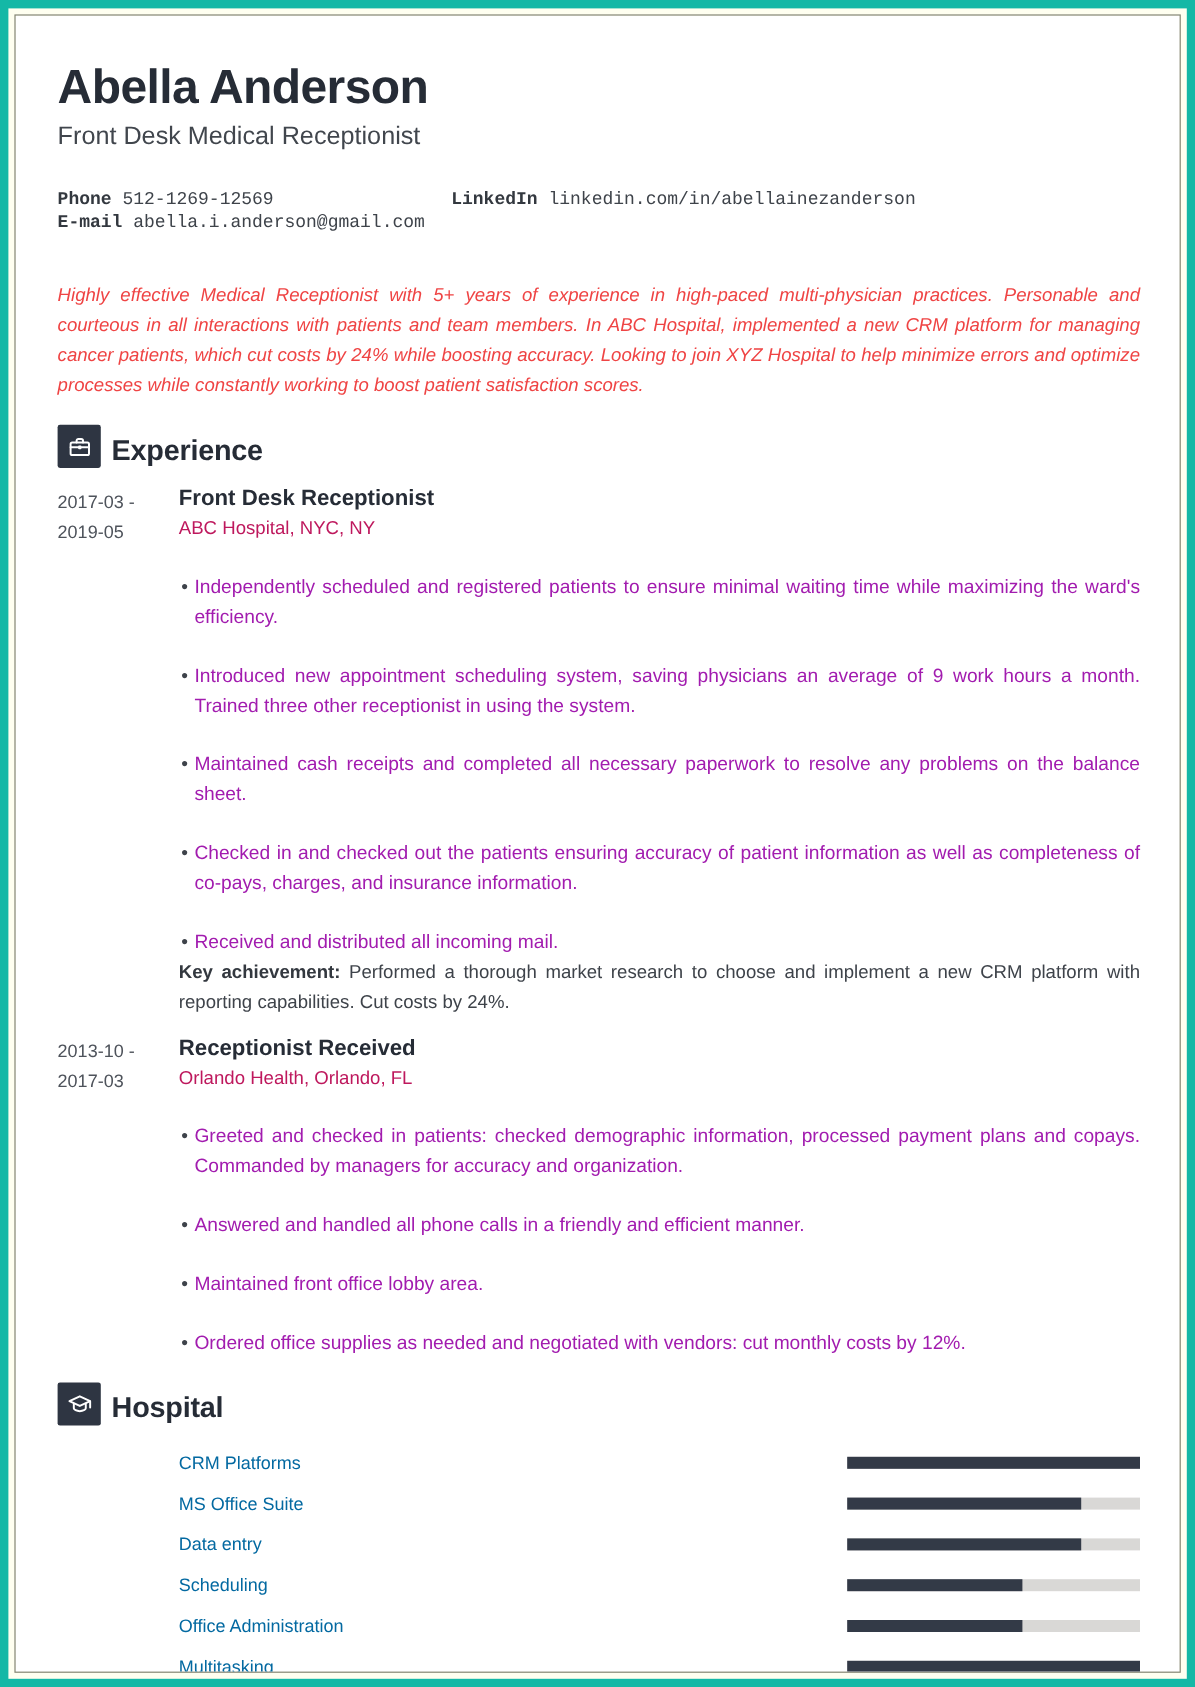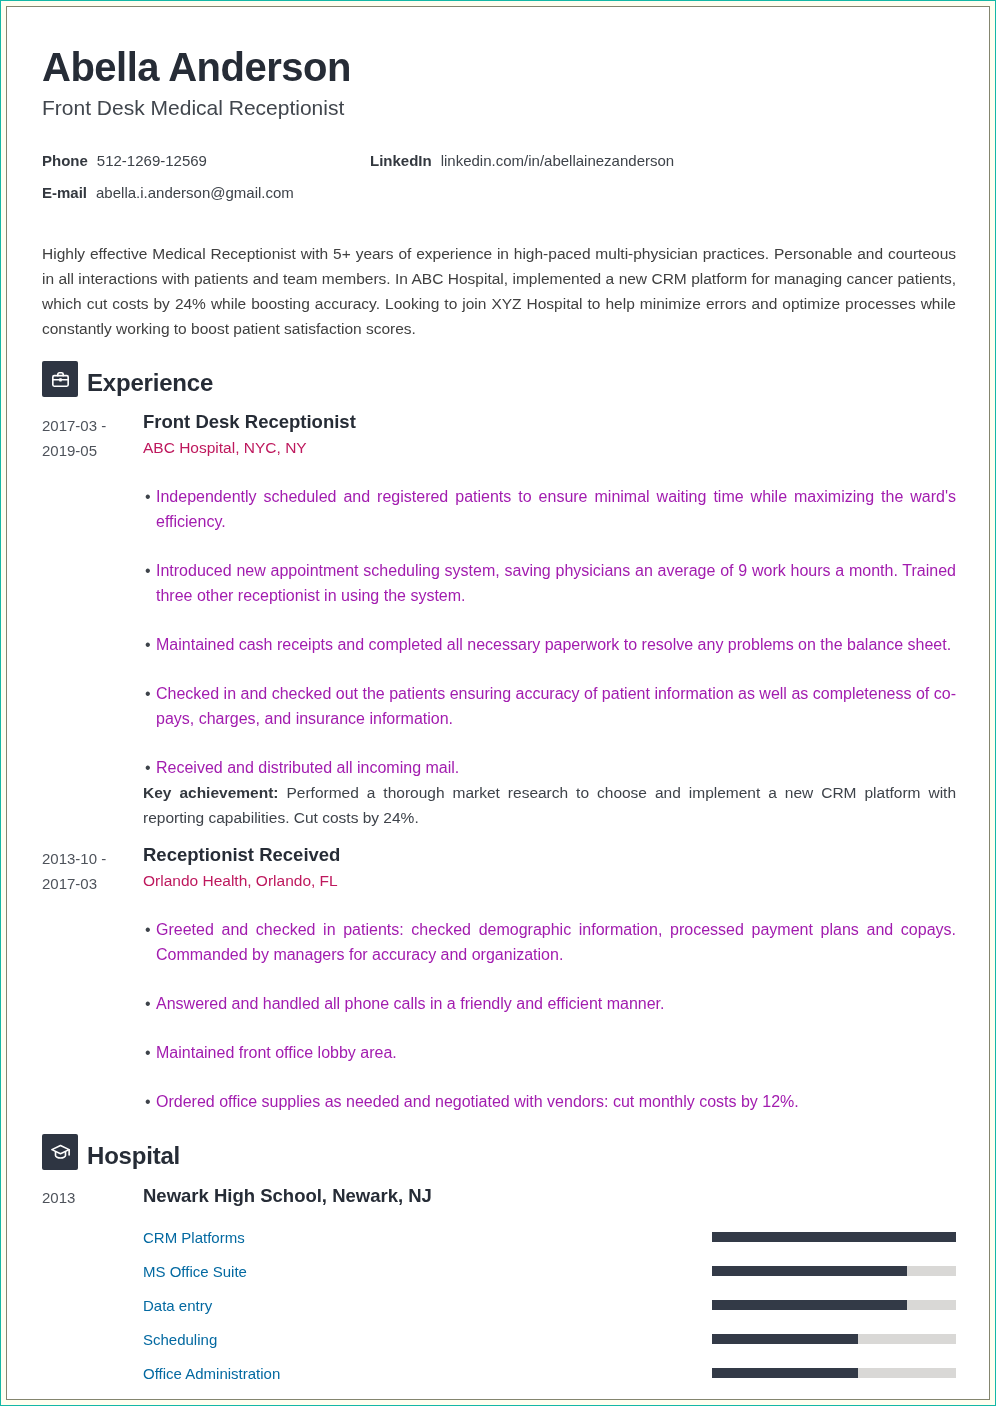--- a/index.html
+++ b/index.html
@@ -4,21 +4,21 @@
 <style>
   html,body{margin:0;padding:0;}
   body{
     width:996px;height:1406px;
     font-family:"Liberation Sans", sans-serif;
     background:#fff;
   }
   .frame{
     box-sizing:border-box;
     width:996px;height:1406px;
-    border:1px solid #14b8a6;
+    border:7px solid #14b8a6;
     background:#fffff0;
     padding:5px;
   }
   .page{
     box-sizing:border-box;
     height:100%;
     background:#ffffff;
     border:1px solid #84856f;
     padding:38px 33px 0 35px;
     overflow:hidden;
@@ -28,29 +28,30 @@
     font-size:40px;font-weight:bold;color:#262c36;
     letter-spacing:-0.5px;line-height:44px;
   }
   .subtitle{
     font-size:21px;color:#41464d;line-height:26px;margin-top:6px;
   }
   .contacts{
     margin-top:32px;
     display:grid;
     grid-template-columns:328px 1fr;
-    row-gap:16px;
-    font-size:15px;color:#3e434a;line-height:16px;
+    row-gap:3px;
+    font-size:15px;color:#3e434a;line-height:16px;font-family:Liberation Mono, monospace;
   }
   .contact-label{font-weight:bold;color:#33383f;margin-right:9px;}
   
   .summary{
     margin:40px 0 0 0;
-    font-size:15.5px;line-height:25px;color:#404040;
+    font-size:15.5px;line-height:25px;color:#ef4444;
     text-align:justify;
+    font-style:italic;
   }
   
   .sec-header{
     display:flex;align-items:flex-end;gap:9px;
     margin-top:20px;margin-bottom:14px;
   }
   .sec-icon{
     width:36px;height:36px;flex:0 0 36px;
     background:#2e3542;border-radius:2px;
     display:flex;align-items:center;justify-content:center;
@@ -193,26 +194,20 @@
       <span class="sec-icon">
         <svg width="23" height="23" viewBox="0 0 24 24" fill="none" stroke="#ffffff" stroke-width="1.7" stroke-linecap="round" stroke-linejoin="round">
           <path d="M12 4.8 21 9l-9 4.2L3 9l9-4.2z"></path>
           <path d="M6.8 11.2v3.9c0 1.3 2.4 2.6 5.2 2.6s5.2-1.3 5.2-2.6v-3.9"></path>
           <path d="M21 9.3v5.2"></path>
         </svg>
       </span>
       <span class="sec-title">Hospital</span>
     </div>
 
-    <div>
-        <div class="edu-entry">
-          <div class="edu-date">2013</div>
-          <div class="edu-school">Newark High School, Newark, NJ</div>
-        </div>
-      </div>
 
 
     <div class="skills-list">
         <div class="skill-row">
           <span class="skill-name">CRM Platforms</span>
           <span class="skill-bar">
             <span class="skill-fill" style="width: 100%;"></span>
           </span>
         </div>
         <div class="skill-row">

